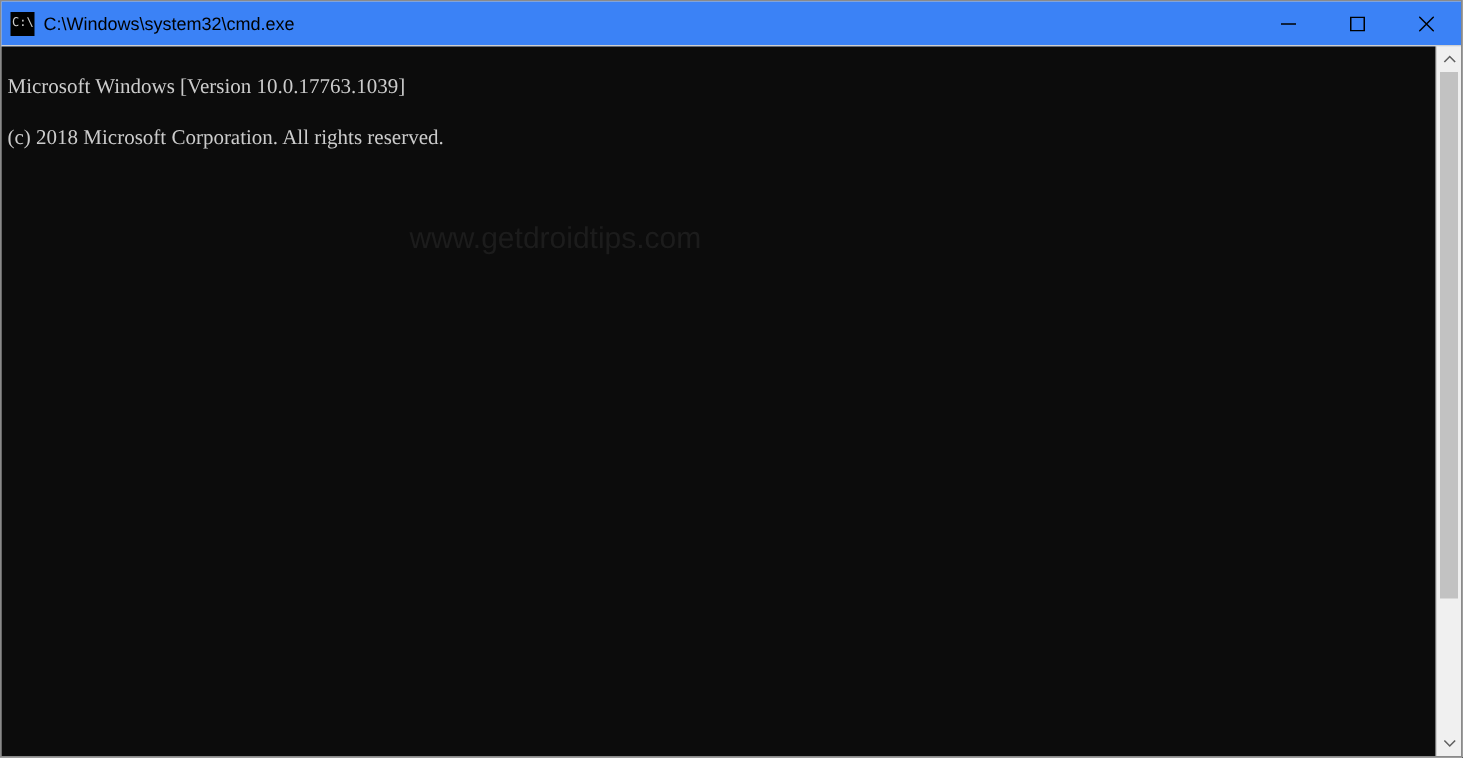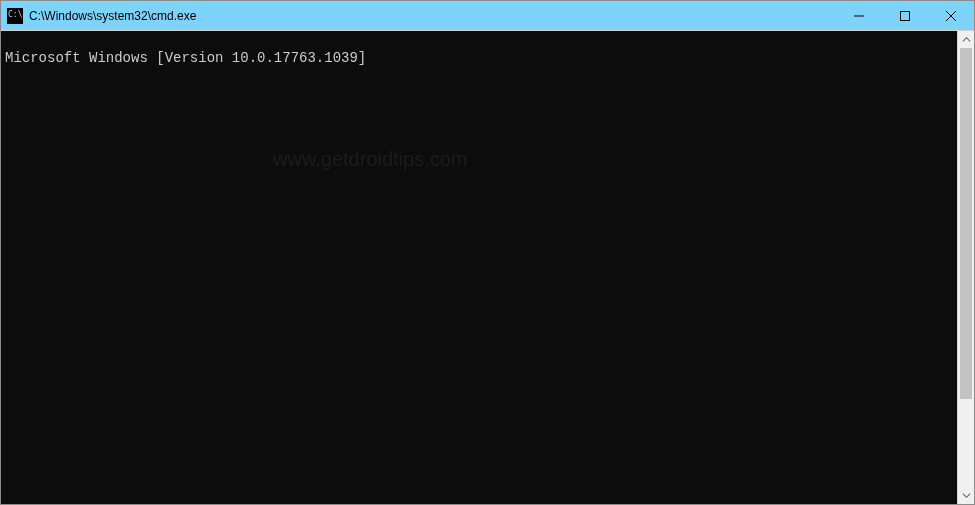--- a/index.html
+++ b/index.html
@@ -5,21 +5,21 @@
     * { margin: 0; padding: 0; box-sizing: border-box; }
     html, body { width: 975px; height: 505px; font-family: "Segoe UI", Tahoma, sans-serif; background: #fff; }
     .window {
       width: 975px; height: 505px;
       border: 1px solid #8a8a8a;
       display: flex; flex-direction: column;
       background: #fff;
     }
     .titlebar {
       height: 30px;
-      background: #7dd3fc;
+      background: #3b82f6;
       display: flex; align-items: center;
       padding-left: 6px;
       border-bottom: 1px solid #d0d0d0;
       color: #000;
       font-size: 12px;
       flex-shrink: 0;
     }
     .titlebar .icon {
       width: 16px; height: 16px;
       margin-right: 6px;
@@ -54,21 +54,21 @@
       background: #0c0c0c;
       color: #cccccc;
       font-family: Consolas, "Courier New", monospace;
       font-size: 14px;
       line-height: 17px;
       padding: 2px 4px;
       white-space: pre;
       overflow: hidden;
       position: relative;
     }
-    .console .line { white-space: pre; }
+    .console .line { white-space: pre; font-family: Liberation Serif, serif; }
     .watermark {
       position: absolute;
       top: 120px; left: 272px;
       color: rgba(120,120,120,0.15);
       font-family: Arial, sans-serif;
       font-size: 20px;
       pointer-events: none;
       user-select: none;
     }
     .scrollbar {
@@ -119,20 +119,21 @@
         <svg width="10" height="10" viewBox="0 0 10 10">
             <path d="M0 0 L10 10 M10 0 L0 10" stroke="#000" stroke-width="1"></path>
           </svg>
       </div>
     </div>
   </div>
 
   <div class="client">
     <div class="console">
 <div class="line">Microsoft Windows [Version 10.0.17763.1039]</div>
+<div class="line">(c) 2018 Microsoft Corporation. All rights reserved.</div>
 <div class="line"></div>
       <div class="watermark">www.getdroidtips.com</div>
     </div>
 
     <div class="scrollbar">
       <div class="sb-btn">
         <svg width="9" height="9" viewBox="0 0 10 10">
             <path d="M1 7 L5 3 L9 7" fill="none" stroke="#606060" stroke-width="1.2"></path>
           </svg>
       </div>

